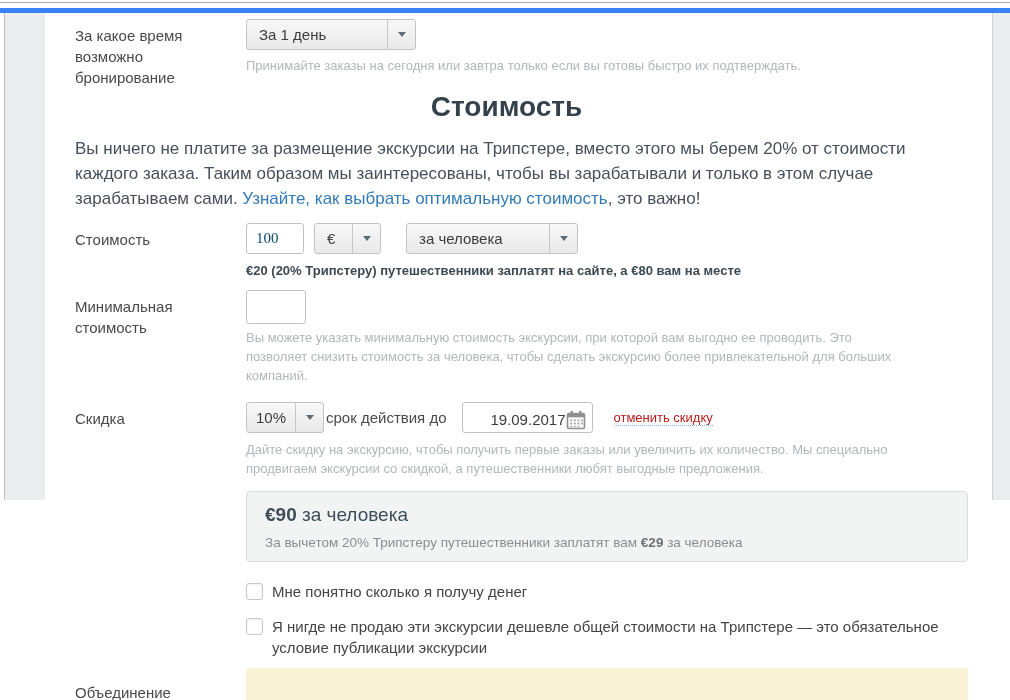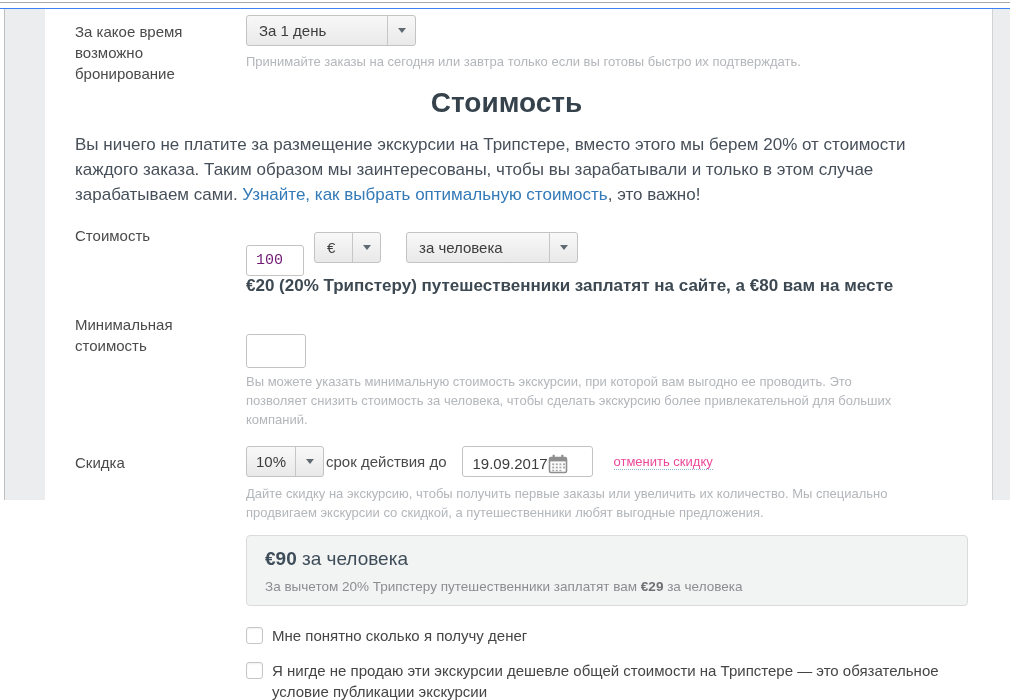--- a/index.html
+++ b/index.html
@@ -2,21 +2,21 @@
 <html><head>
 <meta charset="utf-8">
 <style>
   * { margin:0; padding:0; box-sizing:border-box; }
   html,body { width:1010px; height:700px; overflow:hidden; background:#fff;
     font-family:"Liberation Sans","DejaVu Sans",sans-serif; }
 
   .chrome { height:8px; background:#fff; position:relative; }
   .chrome .l1 { position:absolute; top:2px; left:0; right:0; height:1px; background:#a9a9a9; }
 
-  .page-wrap { display:flex; height:492px; border-top:1px solid #3b82f6; }
+  .page-wrap { display:flex; height:492px; border-top:5px solid #3b82f6; }
   .gutter-left { width:45px; background:#ecedef; border-left:4px solid #fff;
     box-shadow:inset 1px 0 0 #bfbfbf; flex-shrink:0; }
   .content { width:948px; background:#fff; border-right:1px solid #d2d2d2; flex-shrink:0; }
   .gutter-right { flex:1; background:#ecedef; }
 
   .row { display:flex; margin-left:30px; margin-right:24px; }
   .lbl { width:171px; flex-shrink:0; font-size:15px; color:#4a4a4a; line-height:21px; padding-top:6px; }
   .lbl.narrow { padding-right:45px; }
   .fld { flex:1; min-width:0; }
 
@@ -28,42 +28,42 @@
   .select .arrow-box { width:28px; border-left:1px solid #c6c6c6; display:flex;
     align-items:center; justify-content:center; }
   .arrow { width:0; height:0; border-left:4px solid transparent; border-right:4px solid transparent;
     border-top:5px solid #5f6a72; }
   .select.booking { width:170px; } .select.booking .val { flex:1; }
   .select.unit { width:172px; } .select.unit .val { flex:1; }
   .select.currency .val { width:37px; }
   .select.percent .val { width:48px; justify-content:center; }
 
   .text-input { height:31px; border:1px solid #c3c3c3; border-radius:3px; padding:0 9px;
-    font-size:15px; color:#701a75; font-family:Liberation Mono, monospace; outline:none; background:#fff;margin-top:26px; }
+    font-size:15px; color:#0c4a6e; font-family:Liberation Serif, serif; outline:none; background:#fff; }
   .price-input { width:58px; }
   .min-input { width:60px; height:34px; }
 
   .help { font-size:13px; color:#b3b6ba; line-height:19px; margin-top:6px; }
 
   .section-heading { text-align:center; font-size:28px; font-weight:bold; color:#35424c;
     margin-top:3px; margin-right:24px; }
 
   .intro { margin:13px 24px 0 30px; font-size:17px; line-height:25px; color:#47505a; }
   a.text-link { color:#337ab7; text-decoration:none; cursor:pointer; }
 
-  .commission-note { font-size:17px; font-weight:bold; color:#3d4952; }
+  .commission-note { margin-top:9px; font-size:13px; font-weight:bold; color:#3d4952; }
 
   .inline-label { font-size:15px; color:#4a4a4a; margin-left:2px; }
 
-  .date-input { display:inline-flex; align-items:center; justify-content:flex-start;
+  .date-input { display:inline-flex; align-items:center; justify-content:flex-end;
     width:131px; height:31px; border:1px solid #c3c3c3; border-radius:3px; background:#fff;
     padding:4px 6px 0 10px; margin-left:15px; cursor:text; }
   .date-input .dval { font-size:15px; color:#3c3c3c; }
 
-  .cancel-link { font-size:13px; color:#ec4899; border-bottom:1px dotted #8db4d6;
+  .cancel-link { font-size:13px; color:#b91c1c; border-bottom:1px dotted #8db4d6;
     margin-left:21px; cursor:pointer; }
 
   .info-box { margin-top:13px; background:#f2f3f3; border:1px solid #dbdbdb; border-radius:4px;
     padding:10px 18px 11px; }
   .info-box .big { font-size:19px; line-height:26px; color:#3e4d59; }
   .info-box .note { font-size:13.5px; color:#8b8e91; margin-top:7px; }
   .info-box .note b { color:#6d7174; }
 
   .cb-row { display:flex; margin-top:19px; }
   .cb-row + .cb-row { margin-top:14px; }

